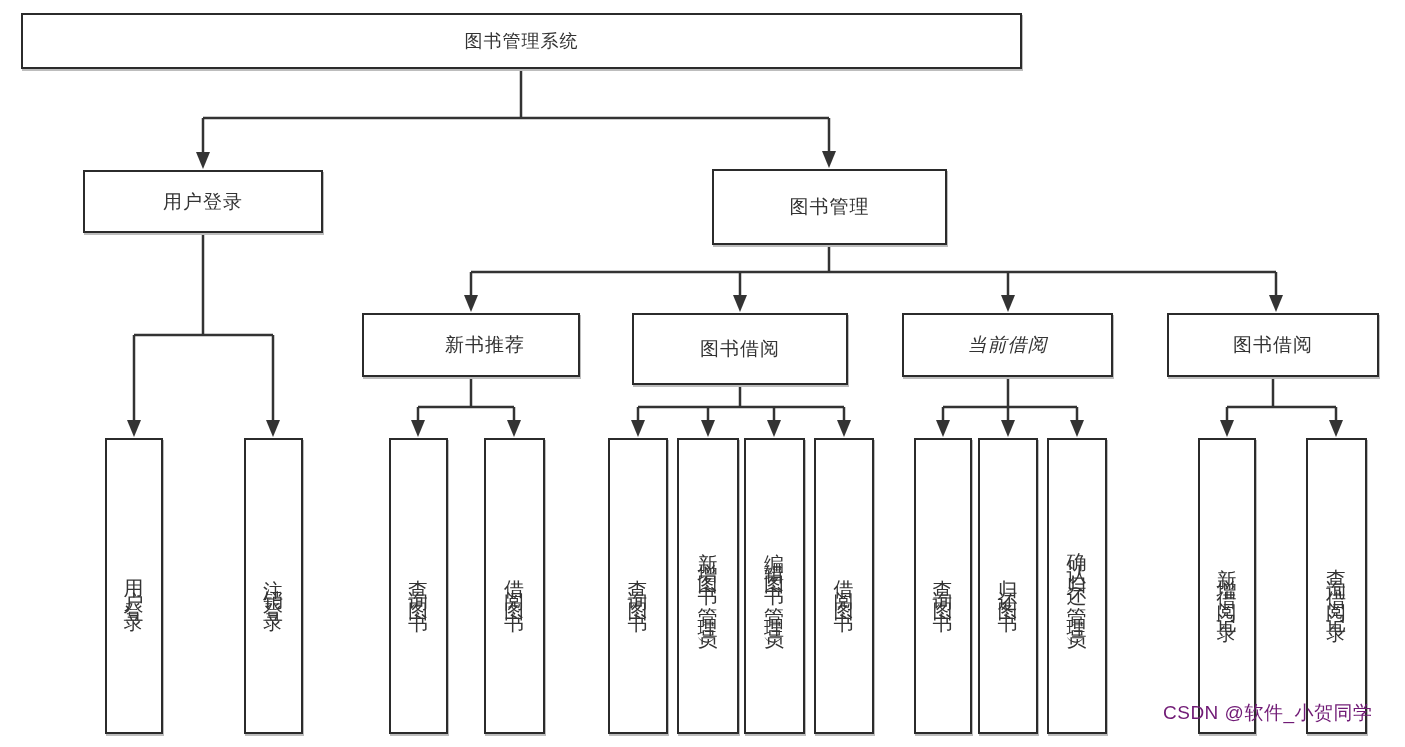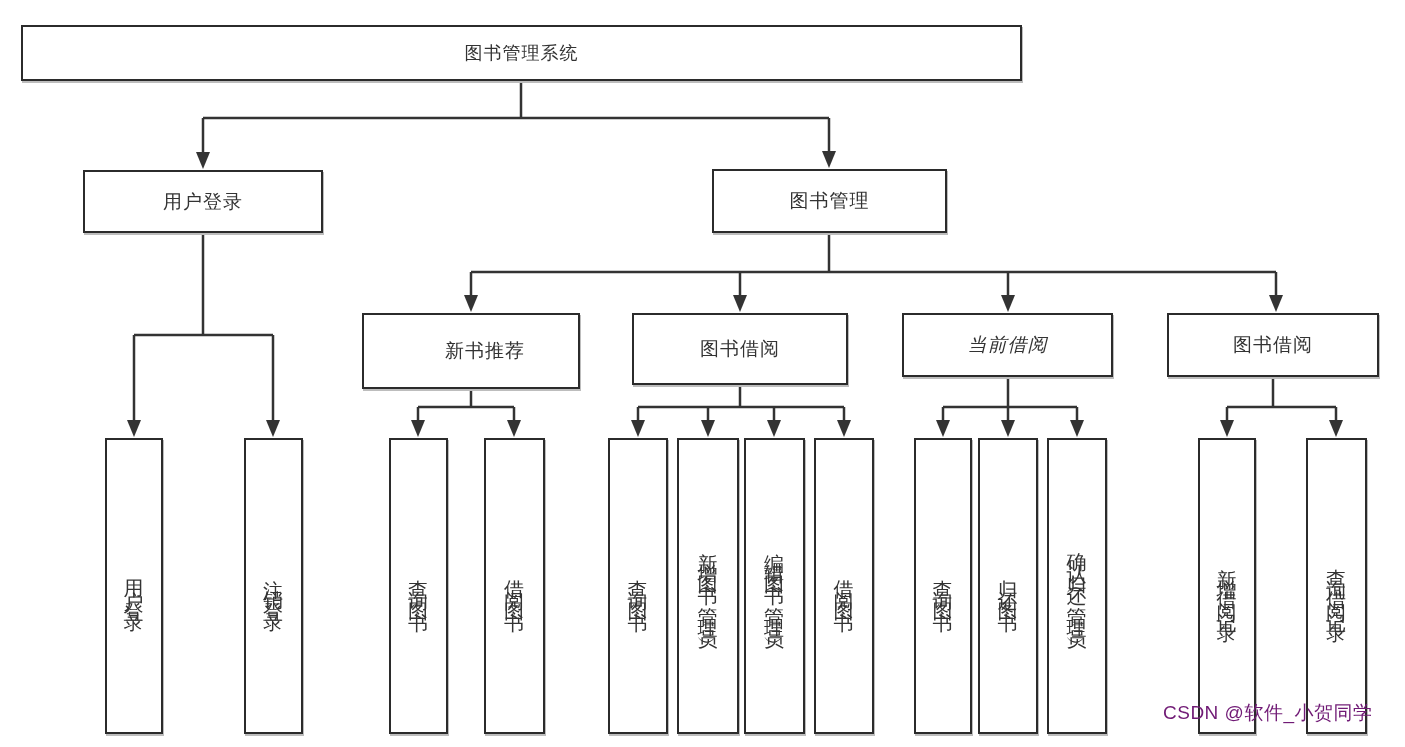--- a/index.html
+++ b/index.html
@@ -129,26 +129,26 @@
       <path d="M767 420 L781 420 L774 437 Z"></path>
       <path d="M837 420 L851 420 L844 437 Z"></path>
       <path d="M936 420 L950 420 L943 437 Z"></path>
       <path d="M1001 420 L1015 420 L1008 437 Z"></path>
       <path d="M1070 420 L1084 420 L1077 437 Z"></path>
       <path d="M1220 420 L1234 420 L1227 437 Z"></path>
       <path d="M1329 420 L1343 420 L1336 437 Z"></path>
     </g>
   </svg>
 
-  <div class="node root" style="left:21px; top:13px; width:1001px; height:56px;margin-top:12px;">图书管理系统</div>
+  <div class="node root" style="left:21px; top:13px; width:1001px; height:56px;">图书管理系统</div>
 
   <div class="node h" style="left:83px; top:170px; width:240px; height:63px;">用户登录</div>
-  <div class="node h" style="left:712px; top:169px; width:235px; height:64px;">图书管理</div>
+  <div class="node h" style="left:712px; top:169px; width:235px; height:76px;">图书管理</div>
 
-  <div class="node h" style="left:362px; top:313px; width:218px; height:76px;padding-left:28px;">新书推荐</div>
+  <div class="node h" style="left:362px; top:313px; width:218px; height:64px;padding-left:28px;">新书推荐</div>
   <div class="node h" style="left:632px; top:313px; width:216px; height:72px;">图书借阅</div>
   <div class="node h" style="left:902px; top:313px; width:211px; height:64px;font-style:italic;">当前借阅</div>
   <div class="node h" style="left:1167px; top:313px; width:212px; height:64px;">图书借阅</div>
 
   <div class="node leaf" style="left:105px; top:438px; width:58px; height:296px;">
     <span class="vtext">用户登录</span>
   </div>
   <div class="node leaf" style="left:244px; top:438px; width:59px; height:296px;">
     <span class="vtext">注销登录</span>
   </div>

